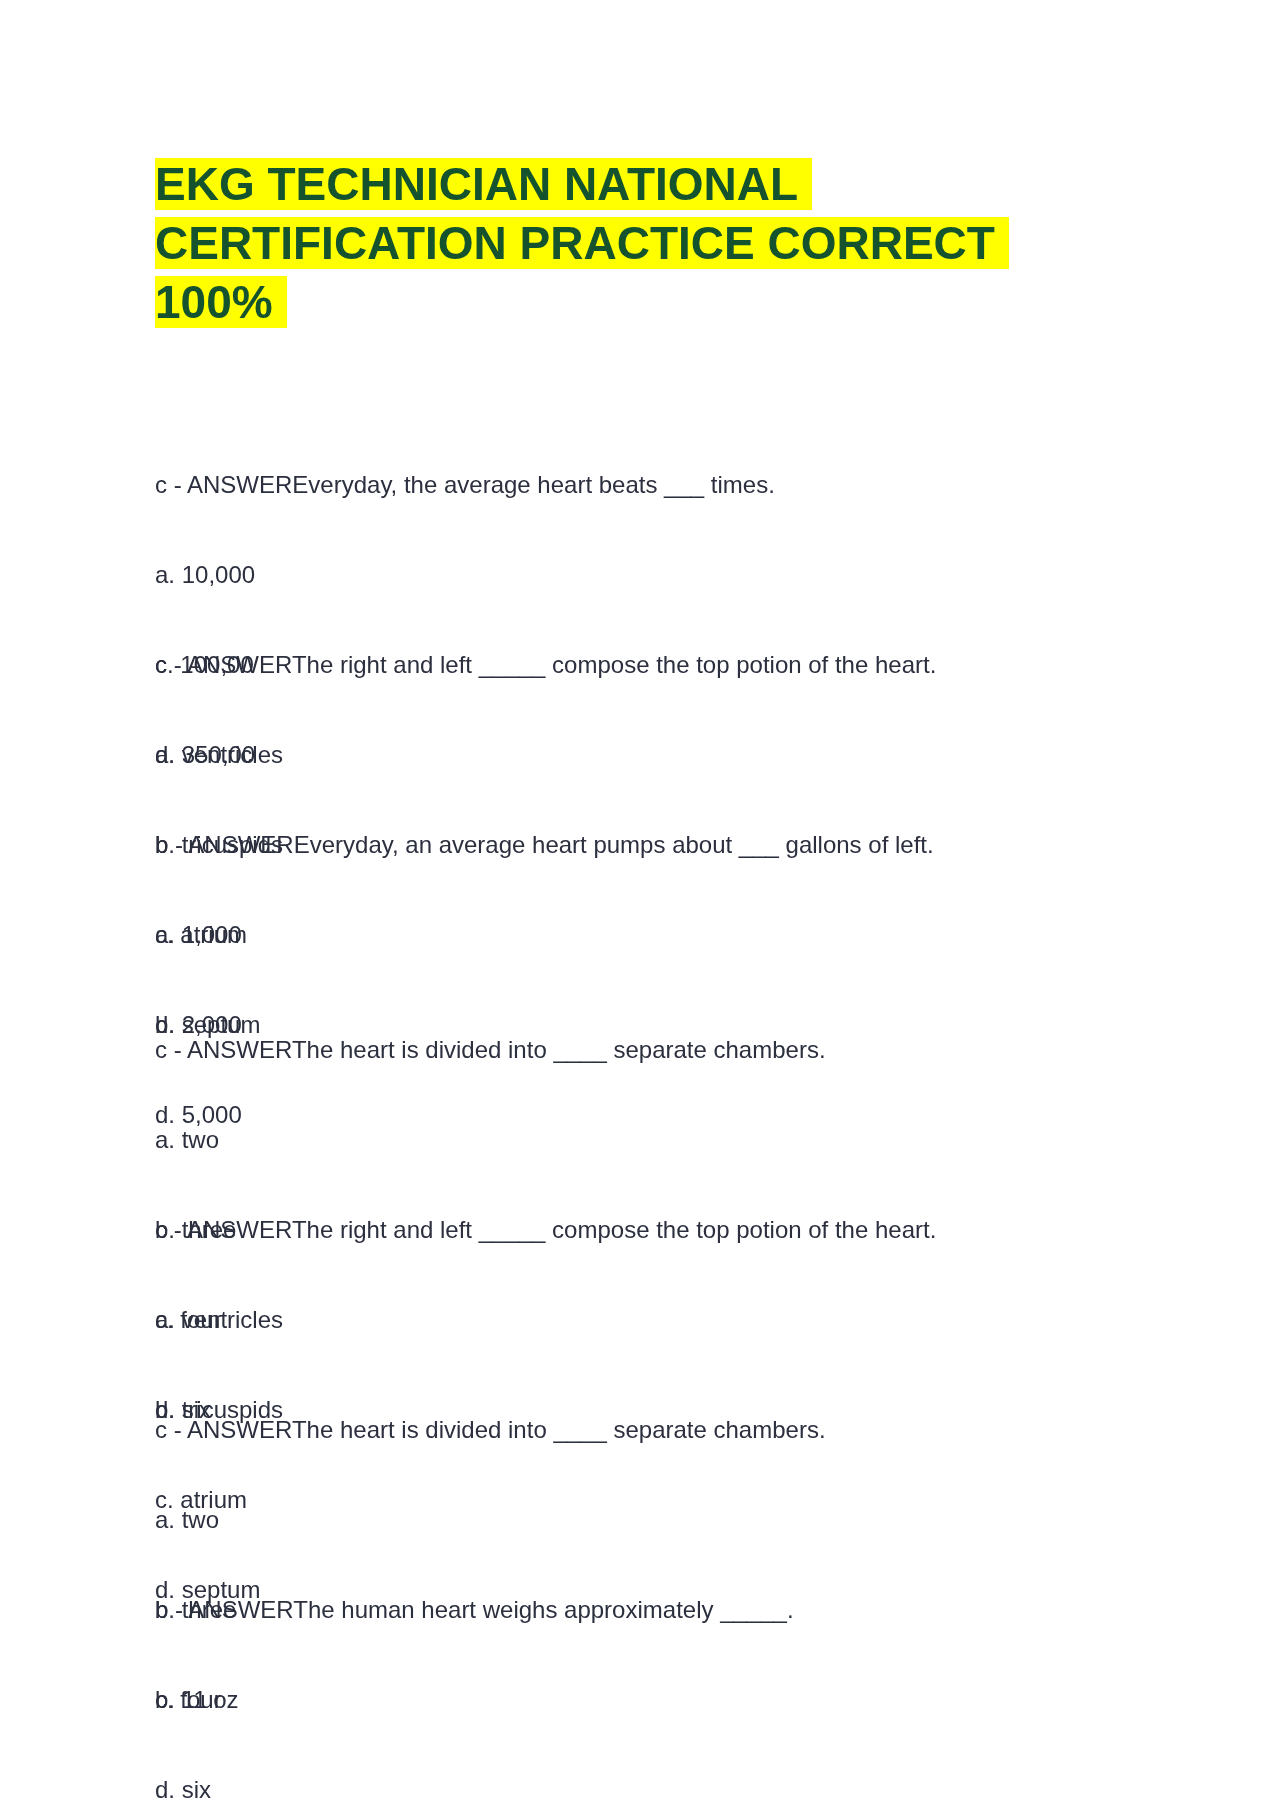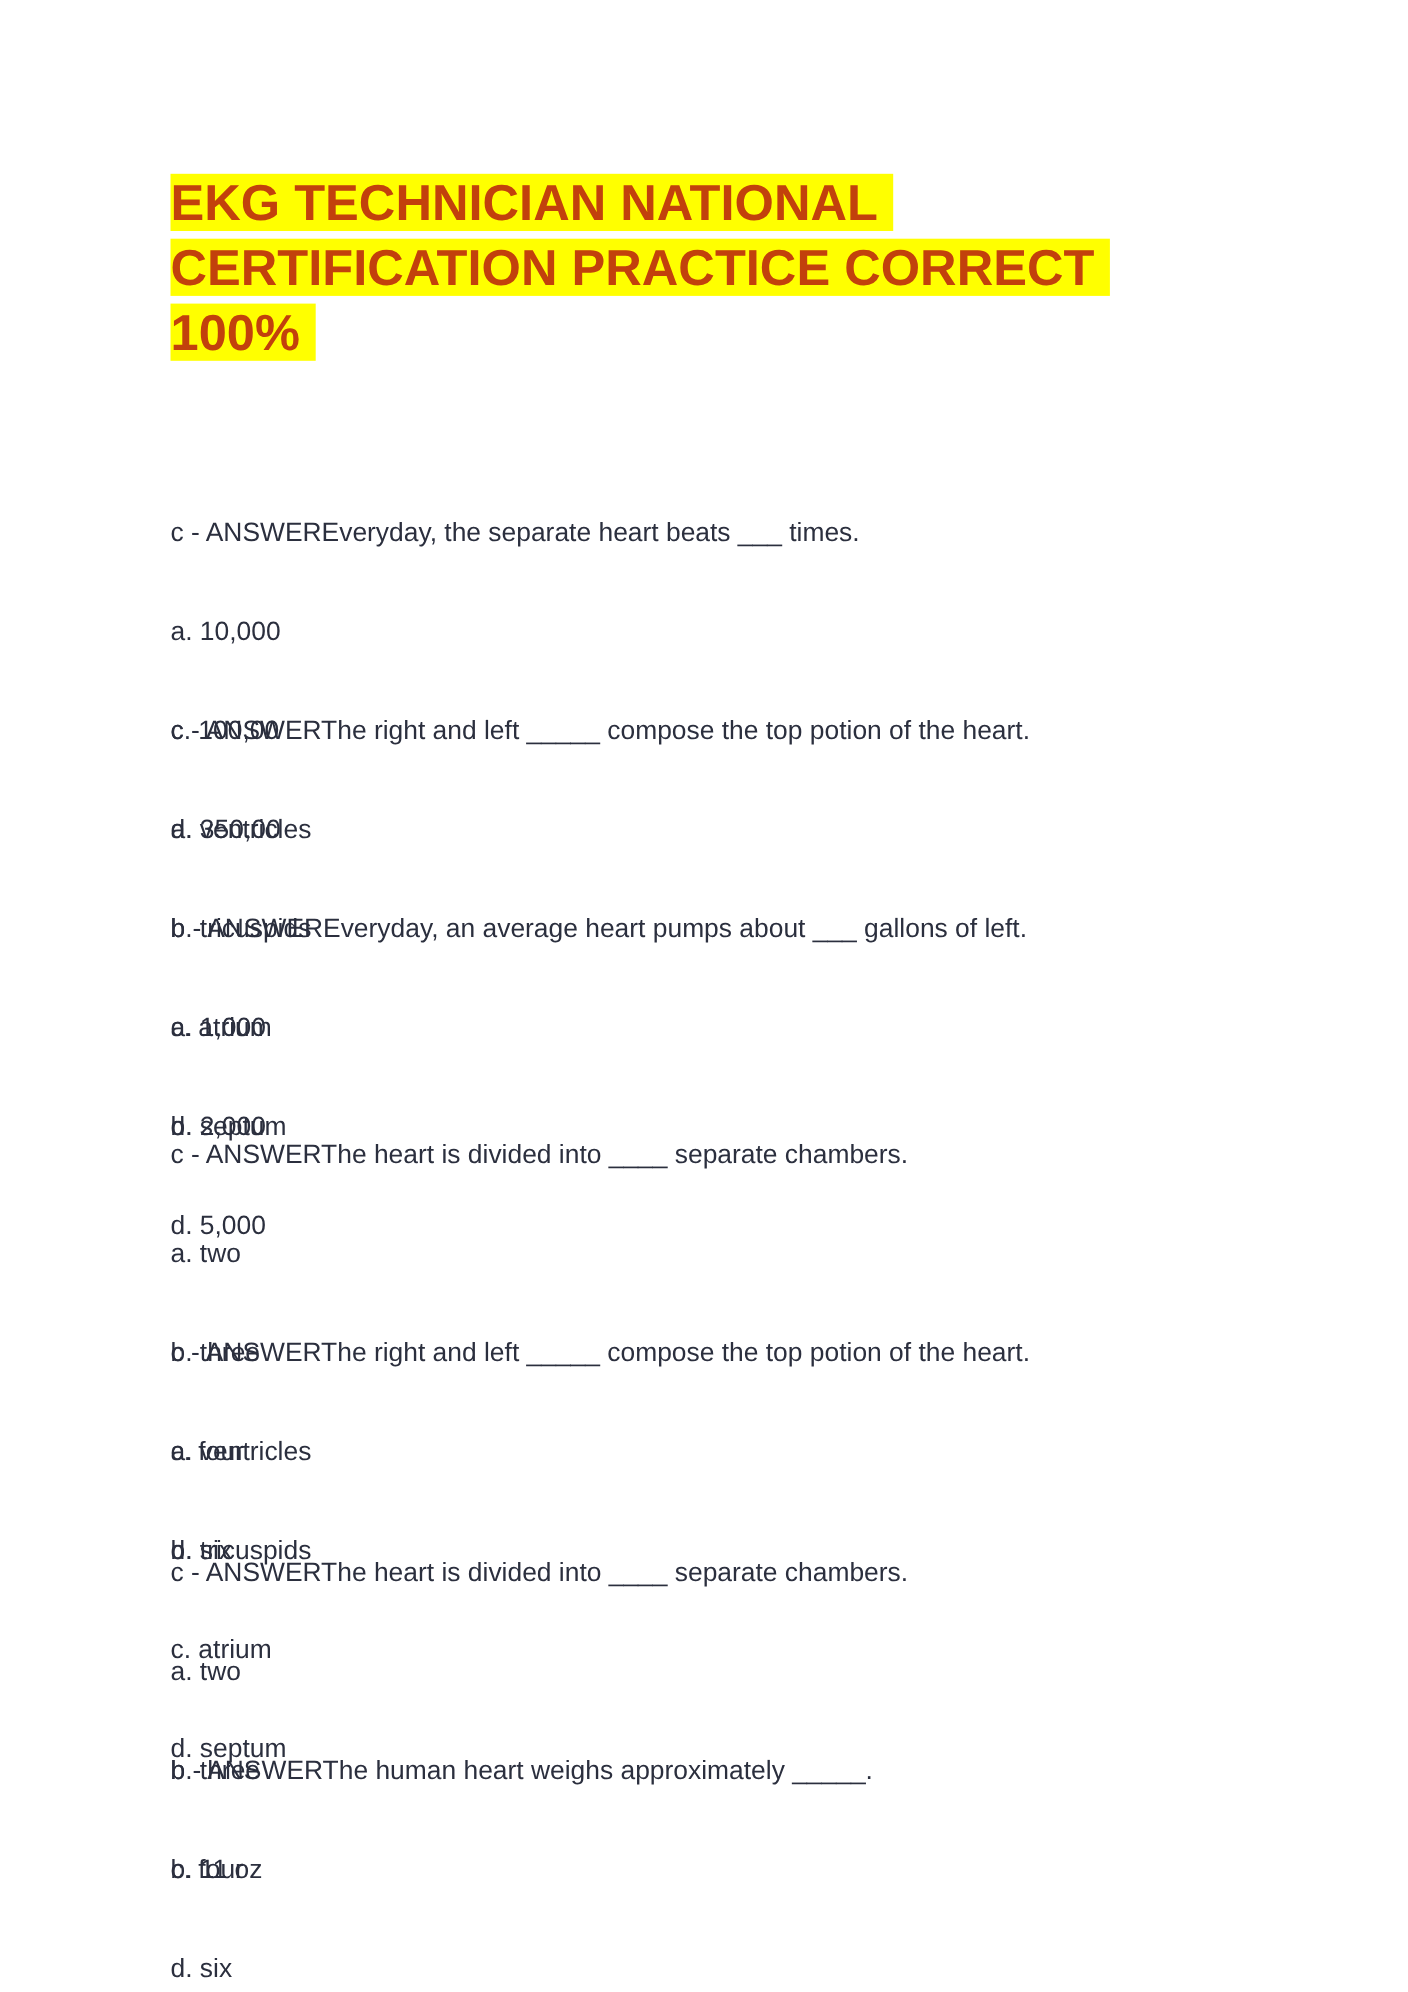--- a/index.html
+++ b/index.html
@@ -20,21 +20,21 @@
       left: 155px;
       top: 155px;
       width: 980px;
     }
     .title {
       margin: 0;
       font-family: "Liberation Sans", sans-serif;
       font-weight: bold;
       font-size: 46px;
       line-height: 59px;
-      color: #c2410c;
+      color: #14532d;
       width: 960px;
     }
     .title .hl {
       background: #ffff00;
       padding-right: 14px;
       box-decoration-break: clone;
       -webkit-box-decoration-break: clone;
     }
     .qa {
       font-size: 24px;
@@ -60,21 +60,21 @@
   <h1 class="title">
     <span class="hl">EKG TECHNICIAN NATIONAL</span><br>
     <span class="hl">CERTIFICATION PRACTICE CORRECT</span><br>
     <span class="hl">100%</span>
   </h1>
 </div>
 
 <div class="page" style="top:170px;">
 
   <div class="qa" id="q1">
-    <span class="line">c - ANSWEREveryday, the separate heart beats ___ times.</span>
+    <span class="line">c - ANSWEREveryday, the average heart beats ___ times.</span>
     <span class="line">a. 10,000</span>
     <span class="line">c. 100,00</span>
     <span class="line">d. 350,00</span>
   </div>
 
   <div class="qa" id="q2">
     <span class="line">c - ANSWERThe right and left _____ compose the top potion of the heart.</span>
     <span class="line">a. ventricles</span>
     <span class="line">b. tricuspids</span>
     <span class="line">c. atrium</span>

